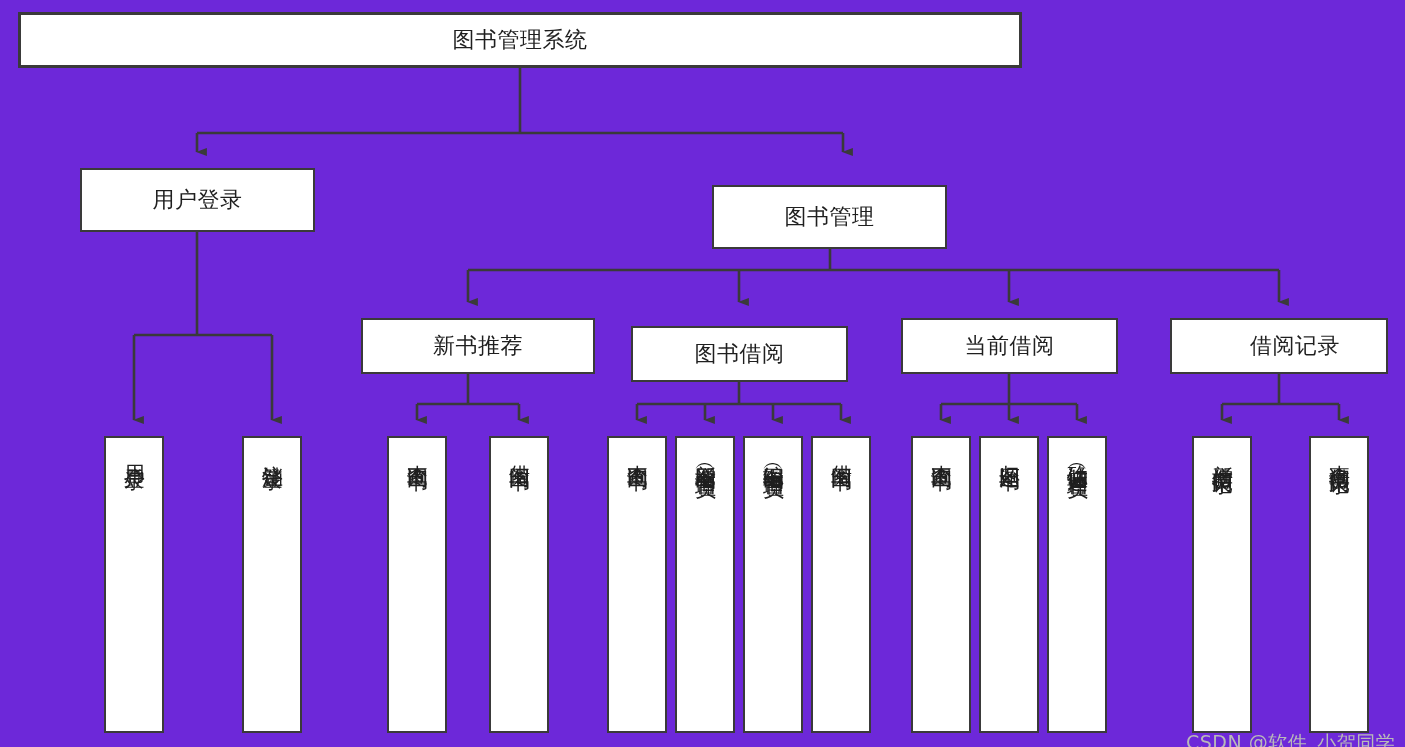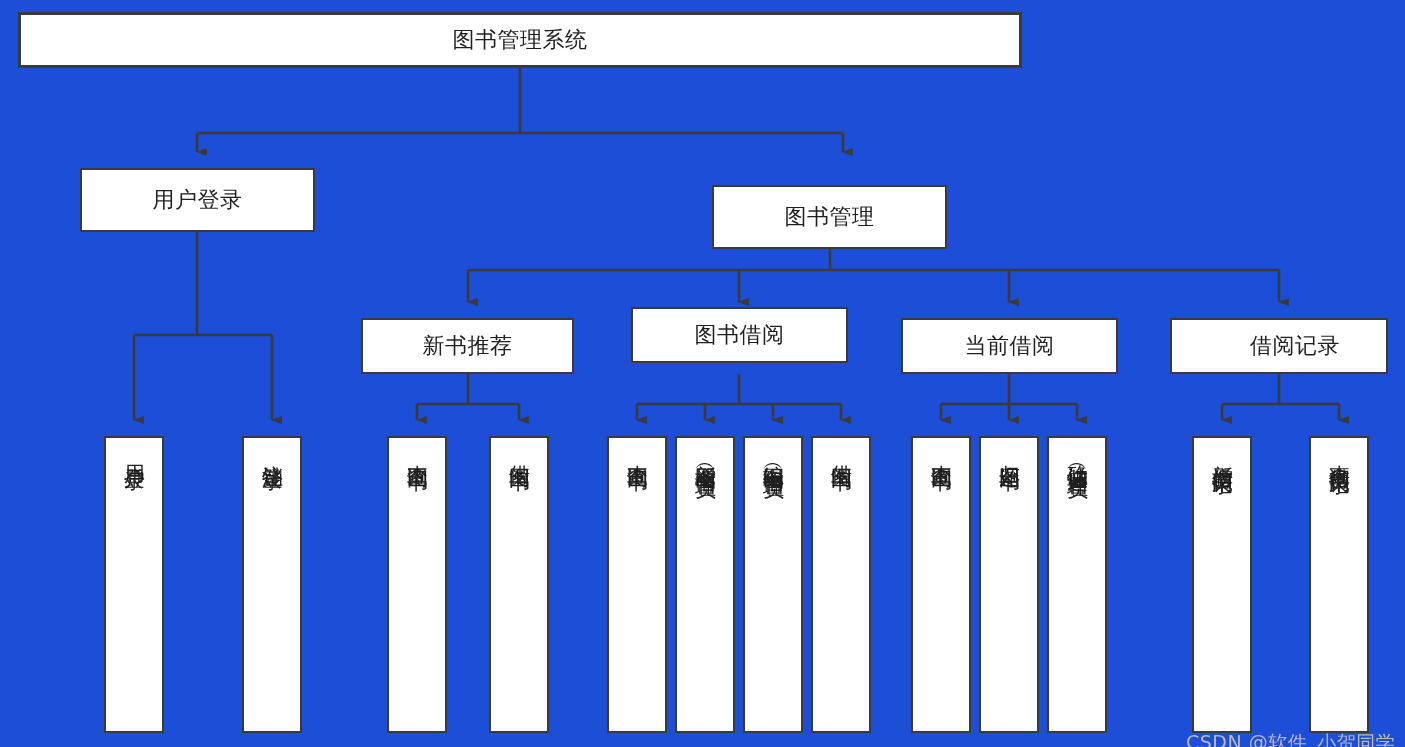--- a/index.html
+++ b/index.html
@@ -5,21 +5,21 @@
   html,body{margin:0;padding:0;background:#ffffff;}
   body{
     font-family:"DejaVu Sans","Liberation Sans",sans-serif;
     color:#1a1a1a;
     -webkit-font-smoothing:antialiased;
   }
   #canvas{
     position:relative;
     width:1405px;
     height:747px;
-    background:#1d4ed8;
+    background:#6d28d9;
     overflow:hidden;
   }
   svg#wires{
     position:absolute;
     left:0;top:0;
     width:1405px;height:747px;
     pointer-events:none;
   }
   .node{
     position:absolute;
@@ -124,24 +124,24 @@
     <span class="label-h">图书管理系统</span>
   </div>
 
   <div class="node" style="left:80px;top:168px;width:235px;height:64px;">
     <span class="label-h">用户登录</span>
   </div>
   <div class="node" style="left:712px;top:185px;width:235px;height:64px;">
     <span class="label-h">图书管理</span>
   </div>
 
-  <div class="node" style="left:361px;top:318px;width:213px;height:56px;">
+  <div class="node" style="left:361px;top:318px;width:234px;height:56px;">
     <span class="label-h">新书推荐</span>
   </div>
-  <div class="node" style="left:631px;top:307px;width:217px;height:56px;">
+  <div class="node" style="left:631px;top:326px;width:217px;height:56px;">
     <span class="label-h">图书借阅</span>
   </div>
   <div class="node" style="left:901px;top:318px;width:217px;height:56px;">
     <span class="label-h">当前借阅</span>
   </div>
   <div class="node" style="left:1170px;top:318px;width:218px;height:56px;padding-left:32px;">
     <span class="label-h">借阅记录</span>
   </div>
 
   <div class="node leaf" style="left:104px;top:436px;width:60px;height:297px;">

